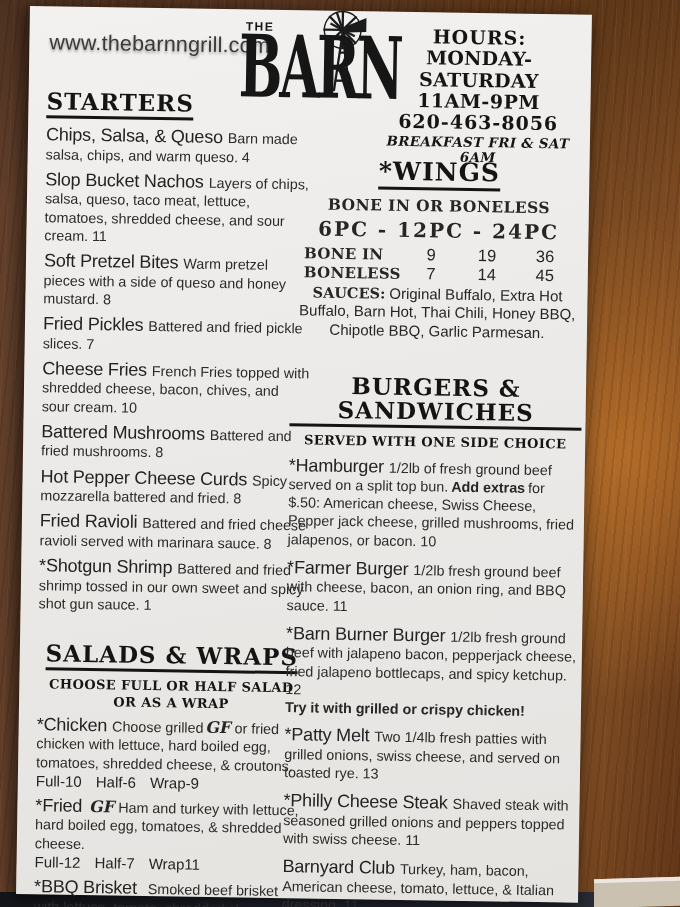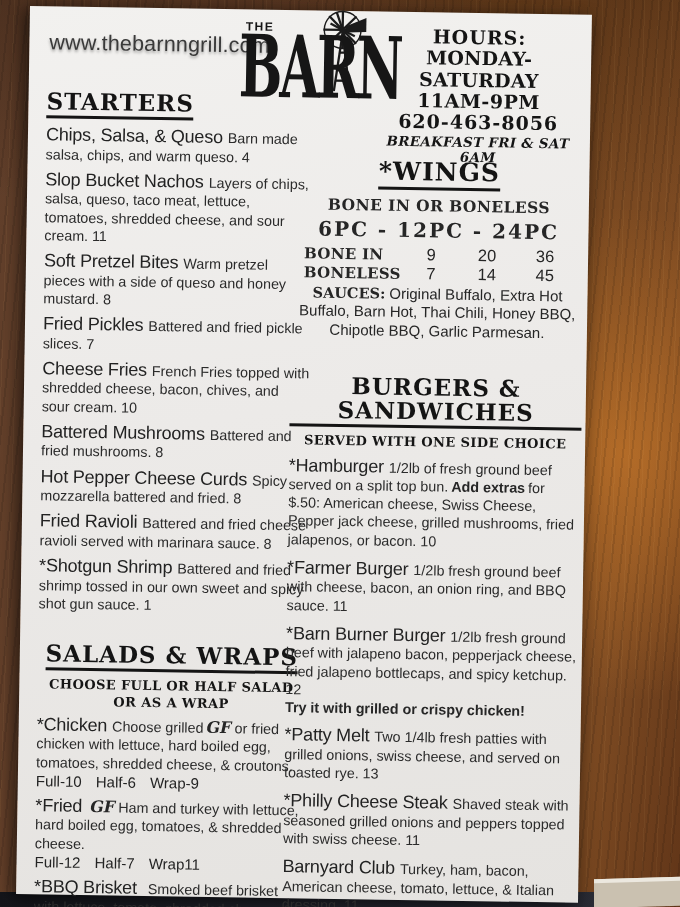--- a/index.html
+++ b/index.html
@@ -168,21 +168,21 @@
     <div class="col-right">
 
       <section class="wings">
         <h2 class="sec-head">*WINGS</h2>
         <div class="wings-sub">BONE IN OR BONELESS</div>
         <div class="wings-sizes">6PC - 12PC - 24PC</div>
         <div class="wings-table">
           <div class="wings-row">
             <span class="wings-row-label">BONE IN</span>
             <span class="wings-num">9</span>
-            <span class="wings-num">20</span>
+            <span class="wings-num">19</span>
             <span class="wings-num">36</span>
           </div>
           <div class="wings-row">
             <span class="wings-row-label">BONELESS</span>
             <span class="wings-num">7</span>
             <span class="wings-num">14</span>
             <span class="wings-num">45</span>
           </div>
         </div>
         <div class="sauces"><span class="sauces-label">SAUCES:</span><span>Original Buffalo, Extra Hot Buffalo, Barn Hot, Thai Chili, Honey BBQ, Chipotle BBQ, Garlic Parmesan.</span></div>

